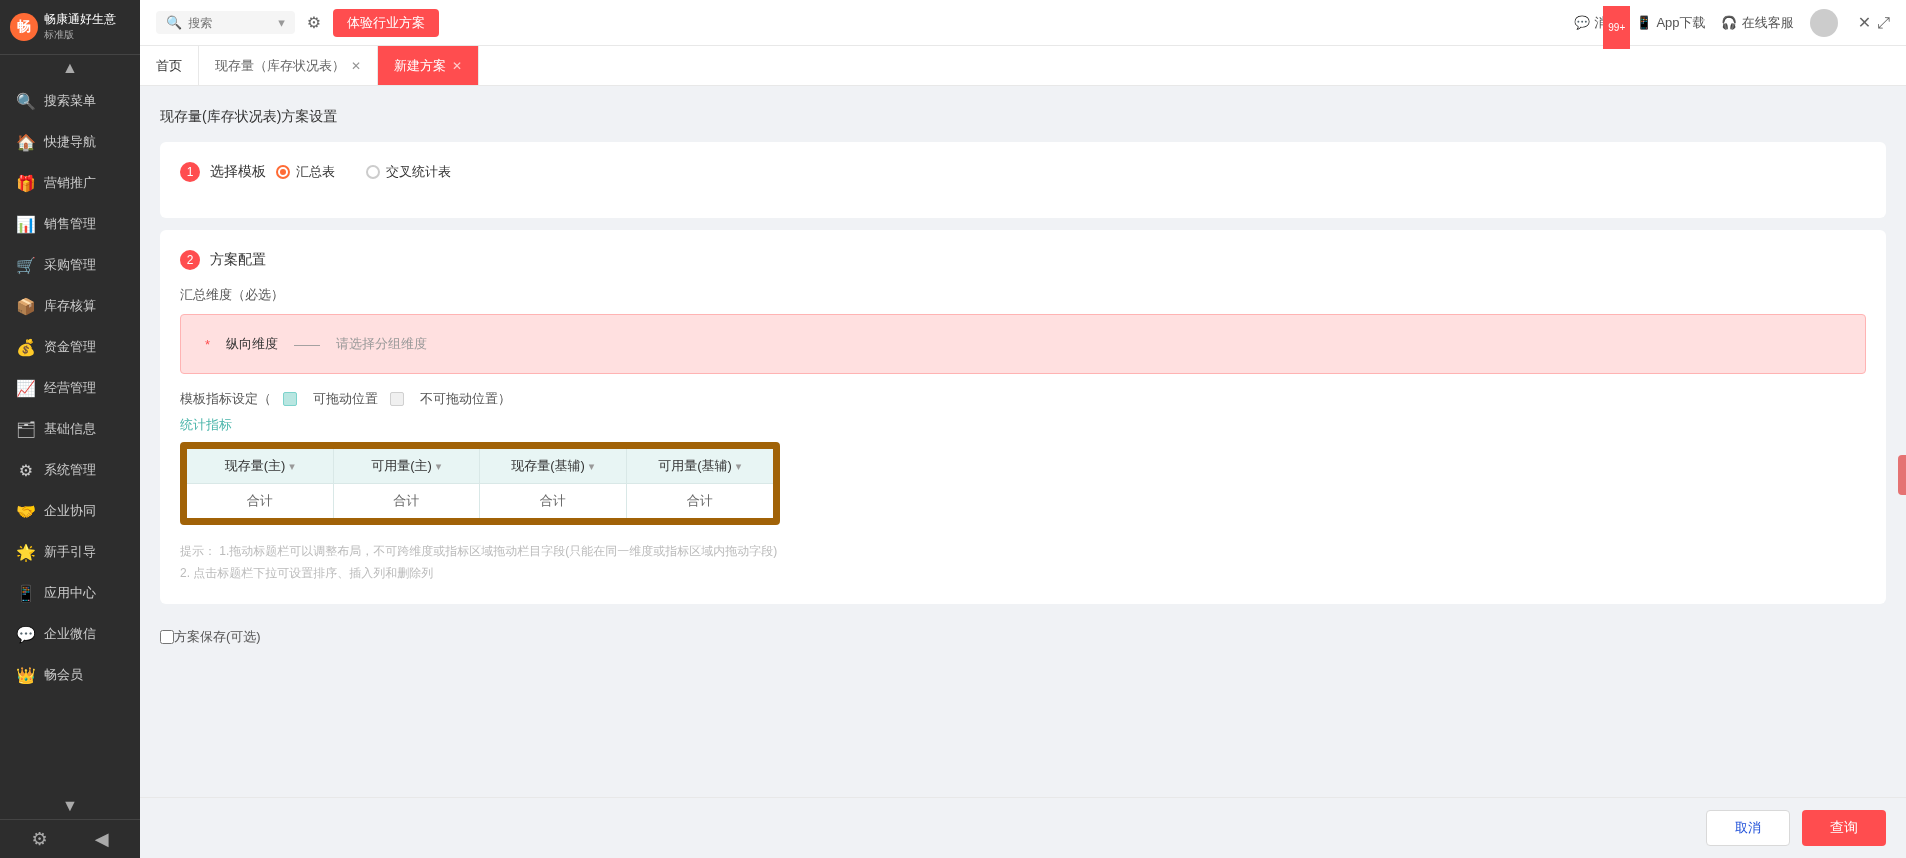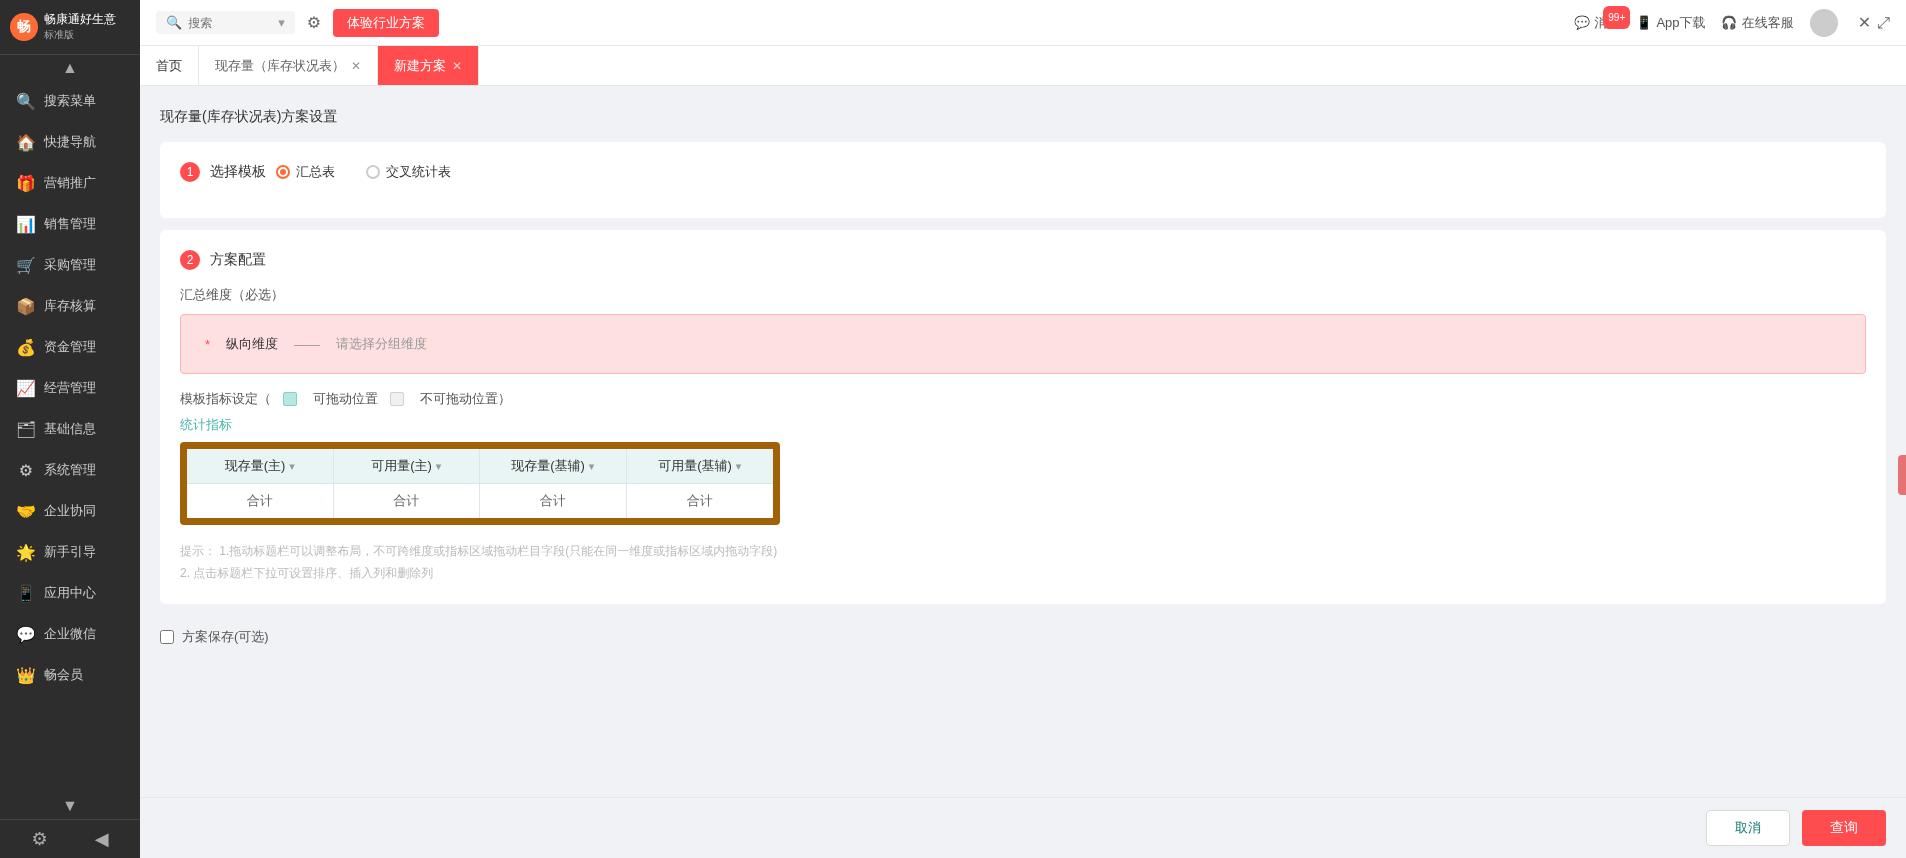--- a/index.html
+++ b/index.html
@@ -77,22 +77,22 @@
     .top-header-dropdown { margin-left: 4px; color: #999; cursor: pointer; }
     .top-header-gear { color: #666; cursor: pointer; font-size: 16px; }
     .top-header-trial {
       background: #ff4d4f; color: #fff; border: none; border-radius: 4px;
       padding: 5px 14px; cursor: pointer; font-size: 13px;
     }
     .top-header-spacer { flex: 1; }
     .top-header-actions { display: flex; align-items: center; gap: 16px; }
     .top-header-action { display: flex; align-items: center; gap: 4px; color: #555; cursor: pointer; font-size: 13px; position: relative; }
     .badge {
-      background: #ff4d4f; color: #fff; border-radius: 6px;
-      font-size: 10px; padding: 6px 5px; position: absolute; top: -8px; right: -10px;
+      background: #ff4d4f; color: #fff; border-radius: 0;
+      font-size: 10px; padding: 16px 5px; position: absolute; top: -8px; right: -10px;
     }
     .top-header-avatar { width: 28px; height: 28px; border-radius: 50%; background: #ccc; }
 
     
     .tabs-bar {
       height: 40px; background: #fff; display: flex; align-items: center;
       padding: 0 0 0 0; border-bottom: 1px solid #e8e8e8; flex-shrink: 0;
     }
     .tab {
       display: flex; align-items: center; gap: 6px;
@@ -189,36 +189,36 @@
       border-right: 1px solid #d9e8e7; border-top: 1px solid #d9e8e7;
     }
     .stats-body-cell:last-child { border-right: none; }
     .dropdown-arrow { color: #999; font-size: 11px; }
 
     
     .hints { margin-top: 16px; font-size: 12px; color: #bbb; line-height: 1.8; }
 
     
     .save-row {
-      display: flex; align-items: center; gap: 8px;
+      display: flex; align-items: center; 
       padding: 12px 0; background: #f0f2f5;
     }
     .save-checkbox { width: 14px; height: 14px; cursor: pointer; }
     .save-label { font-size: 13px; color: #555; }
 
     
     .page-footer {
       position: absolute; bottom: 0; left: 0; right: 0;
       background: #f0f2f5; padding: 12px 20px;
       display: flex; justify-content: flex-end; gap: 12px;
       border-top: 1px solid #e8e8e8;
     }
     .btn-cancel {
       padding: 8px 28px; background: #fff; border: 1px solid #d9d9d9;
-      border-radius: 4px; cursor: pointer; font-size: 13px; color: #0f766e;
+      border-radius: 4px; cursor: pointer; font-size: 13px; color: #1d4ed8;
     }
     .btn-query {
       padding: 8px 28px; background: #ff4d4f; border: none;
       border-radius: 4px; cursor: pointer; font-size: 14px; color: #fff;
     }
 
     
     .window-controls { display: flex; align-items: center; gap: 6px; margin-left: 8px; }
     .win-btn { background: none; border: none; cursor: pointer; color: #666; font-size: 16px; }
 

